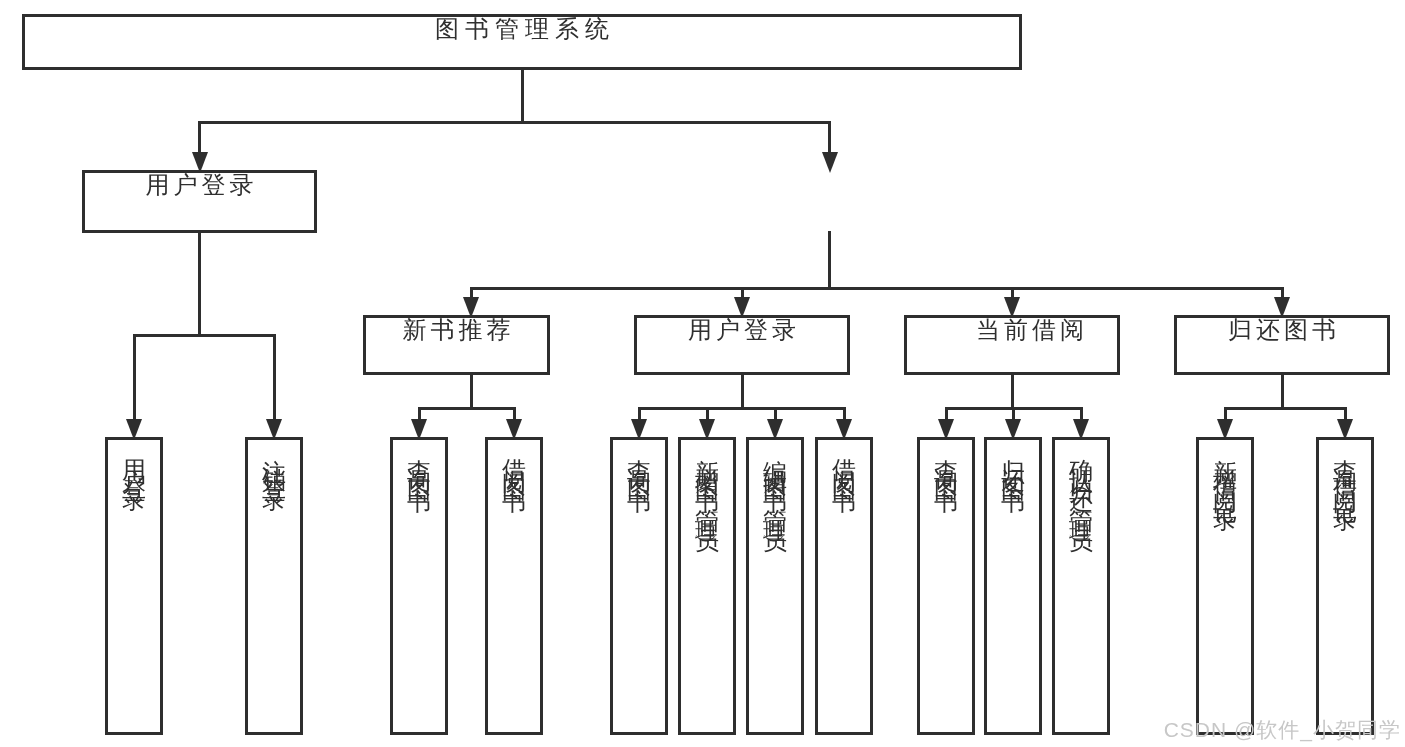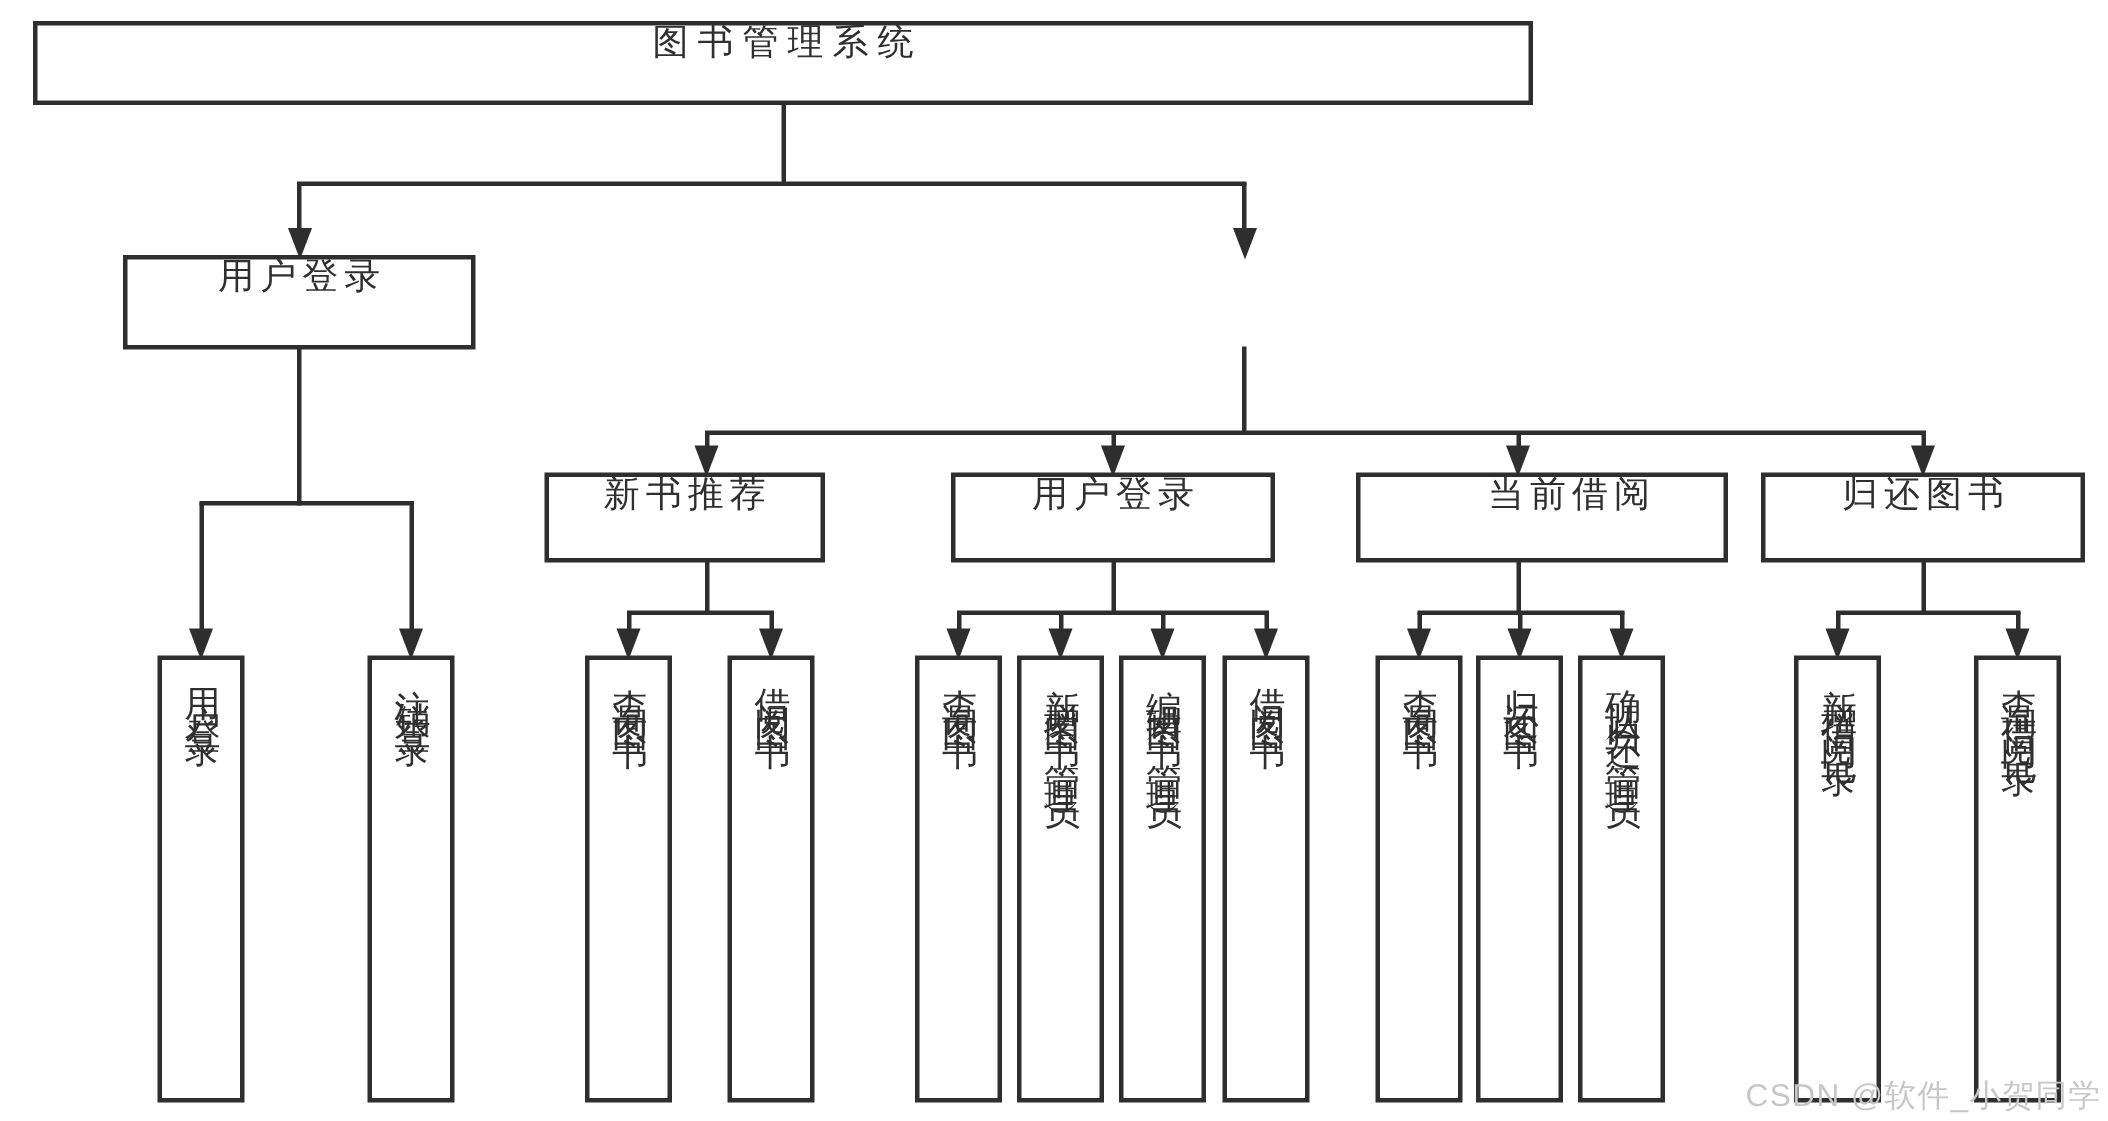--- a/index.html
+++ b/index.html
@@ -72,21 +72,21 @@
     </div>
     <div class="node" style="left: 82px; top: 170px; width: 235px; height: 63px;">
       <span class="node-label">用户登录</span>
     </div>
     <div class="node" style="left: 363px; top: 315px; width: 187px; height: 60px;">
       <span class="node-label">新书推荐</span>
     </div>
     <div class="node" style="left: 634px; top: 315px; width: 216px; height: 60px;">
       <span class="node-label">用户登录</span>
     </div>
-    <div class="node" style="left: 904px; top: 315px; width: 248px; height: 60px; padding-left: 36px;">
+    <div class="node" style="left: 904px; top: 315px; width: 216px; height: 60px; padding-left: 36px;">
       <span class="node-label">当前借阅</span>
     </div>
     <div class="node" style="left: 1174px; top: 315px; width: 216px; height: 60px;">
       <span class="node-label">归还图书</span>
     </div>
     <div class="node vert" style="left: 105px; top: 437px; width: 58px; height: 298px;">
       <span class="node-label">用户登录</span>
     </div>
     <div class="node vert" style="left: 245px; top: 437px; width: 58px; height: 298px;">
       <span class="node-label">注销登录</span>

